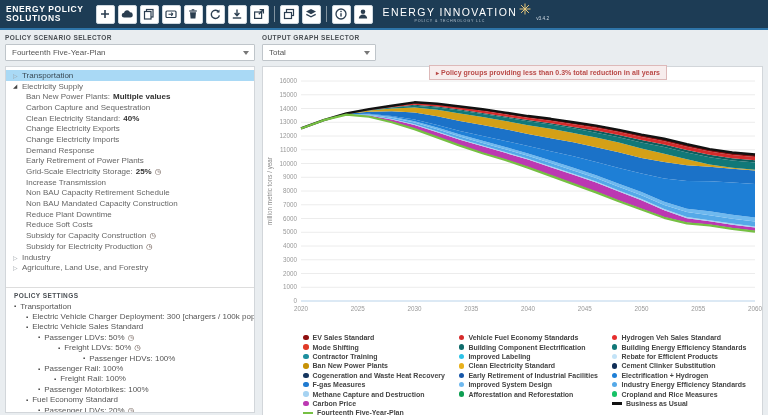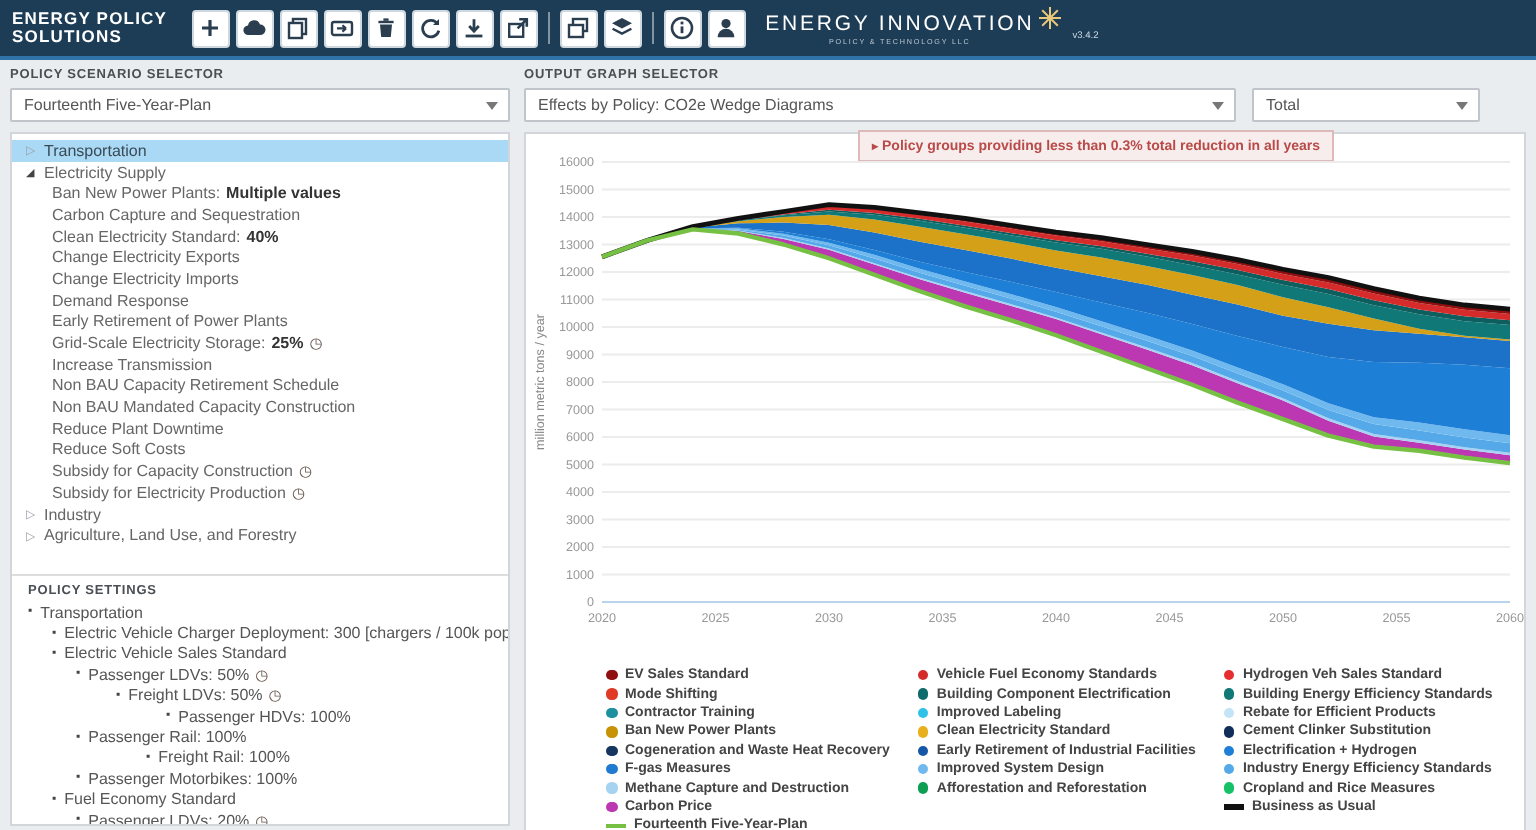--- a/index.html
+++ b/index.html
@@ -270,21 +270,21 @@
             <span class="clock">◷</span>
           </div>
           <div class="set-row" style="padding-left: 32px; margin-left: 45px;">
             <span class="set-bullet">▪</span>
             <span>Passenger HDVs: 100%</span>
           </div>
           <div class="set-row" style="padding-left: 32px;">
             <span class="set-bullet">▪</span>
             <span>Passenger Rail: 100%</span>
           </div>
-          <div class="set-row" style="padding-left: 22px; margin-left: 45px;">
+          <div class="set-row" style="padding-left: 48px;">
             <span class="set-bullet">▪</span>
             <span>Freight Rail: 100%</span>
           </div>
           <div class="set-row" style="padding-left: 32px;">
             <span class="set-bullet">▪</span>
             <span>Passenger Motorbikes: 100%</span>
           </div>
           <div class="set-row" style="padding-left: 20px;">
             <span class="set-bullet">▪</span>
             <span>Fuel Economy Standard</span>
@@ -294,24 +294,20 @@
             <span>Passenger LDVs: 20%</span>
             <span class="clock">◷</span>
           </div>
         </div>
     </div>
   </div>
 
   <div class="right-col">
     <div class="sec-label">OUTPUT GRAPH SELECTOR</div>
     <div class="selects-row">
-      <div class="select" style="width:356px;">
-        <span>Effects by Policy: CO2e Wedge Diagrams</span>
-        <span class="chev"></span>
-      </div>
       <div class="select" style="width:114px;">
         <span>Total</span>
         <span class="chev"></span>
       </div>
     </div>
     <div class="chart-panel">
       <div class="warning">
         <span class="warn-arrow">▸</span><span>Policy groups providing less than 0.3% total reduction in all years</span>
       </div>
       <svg class="chart-svg" id="chart" width="499" height="255" viewBox="0 0 499 255">

